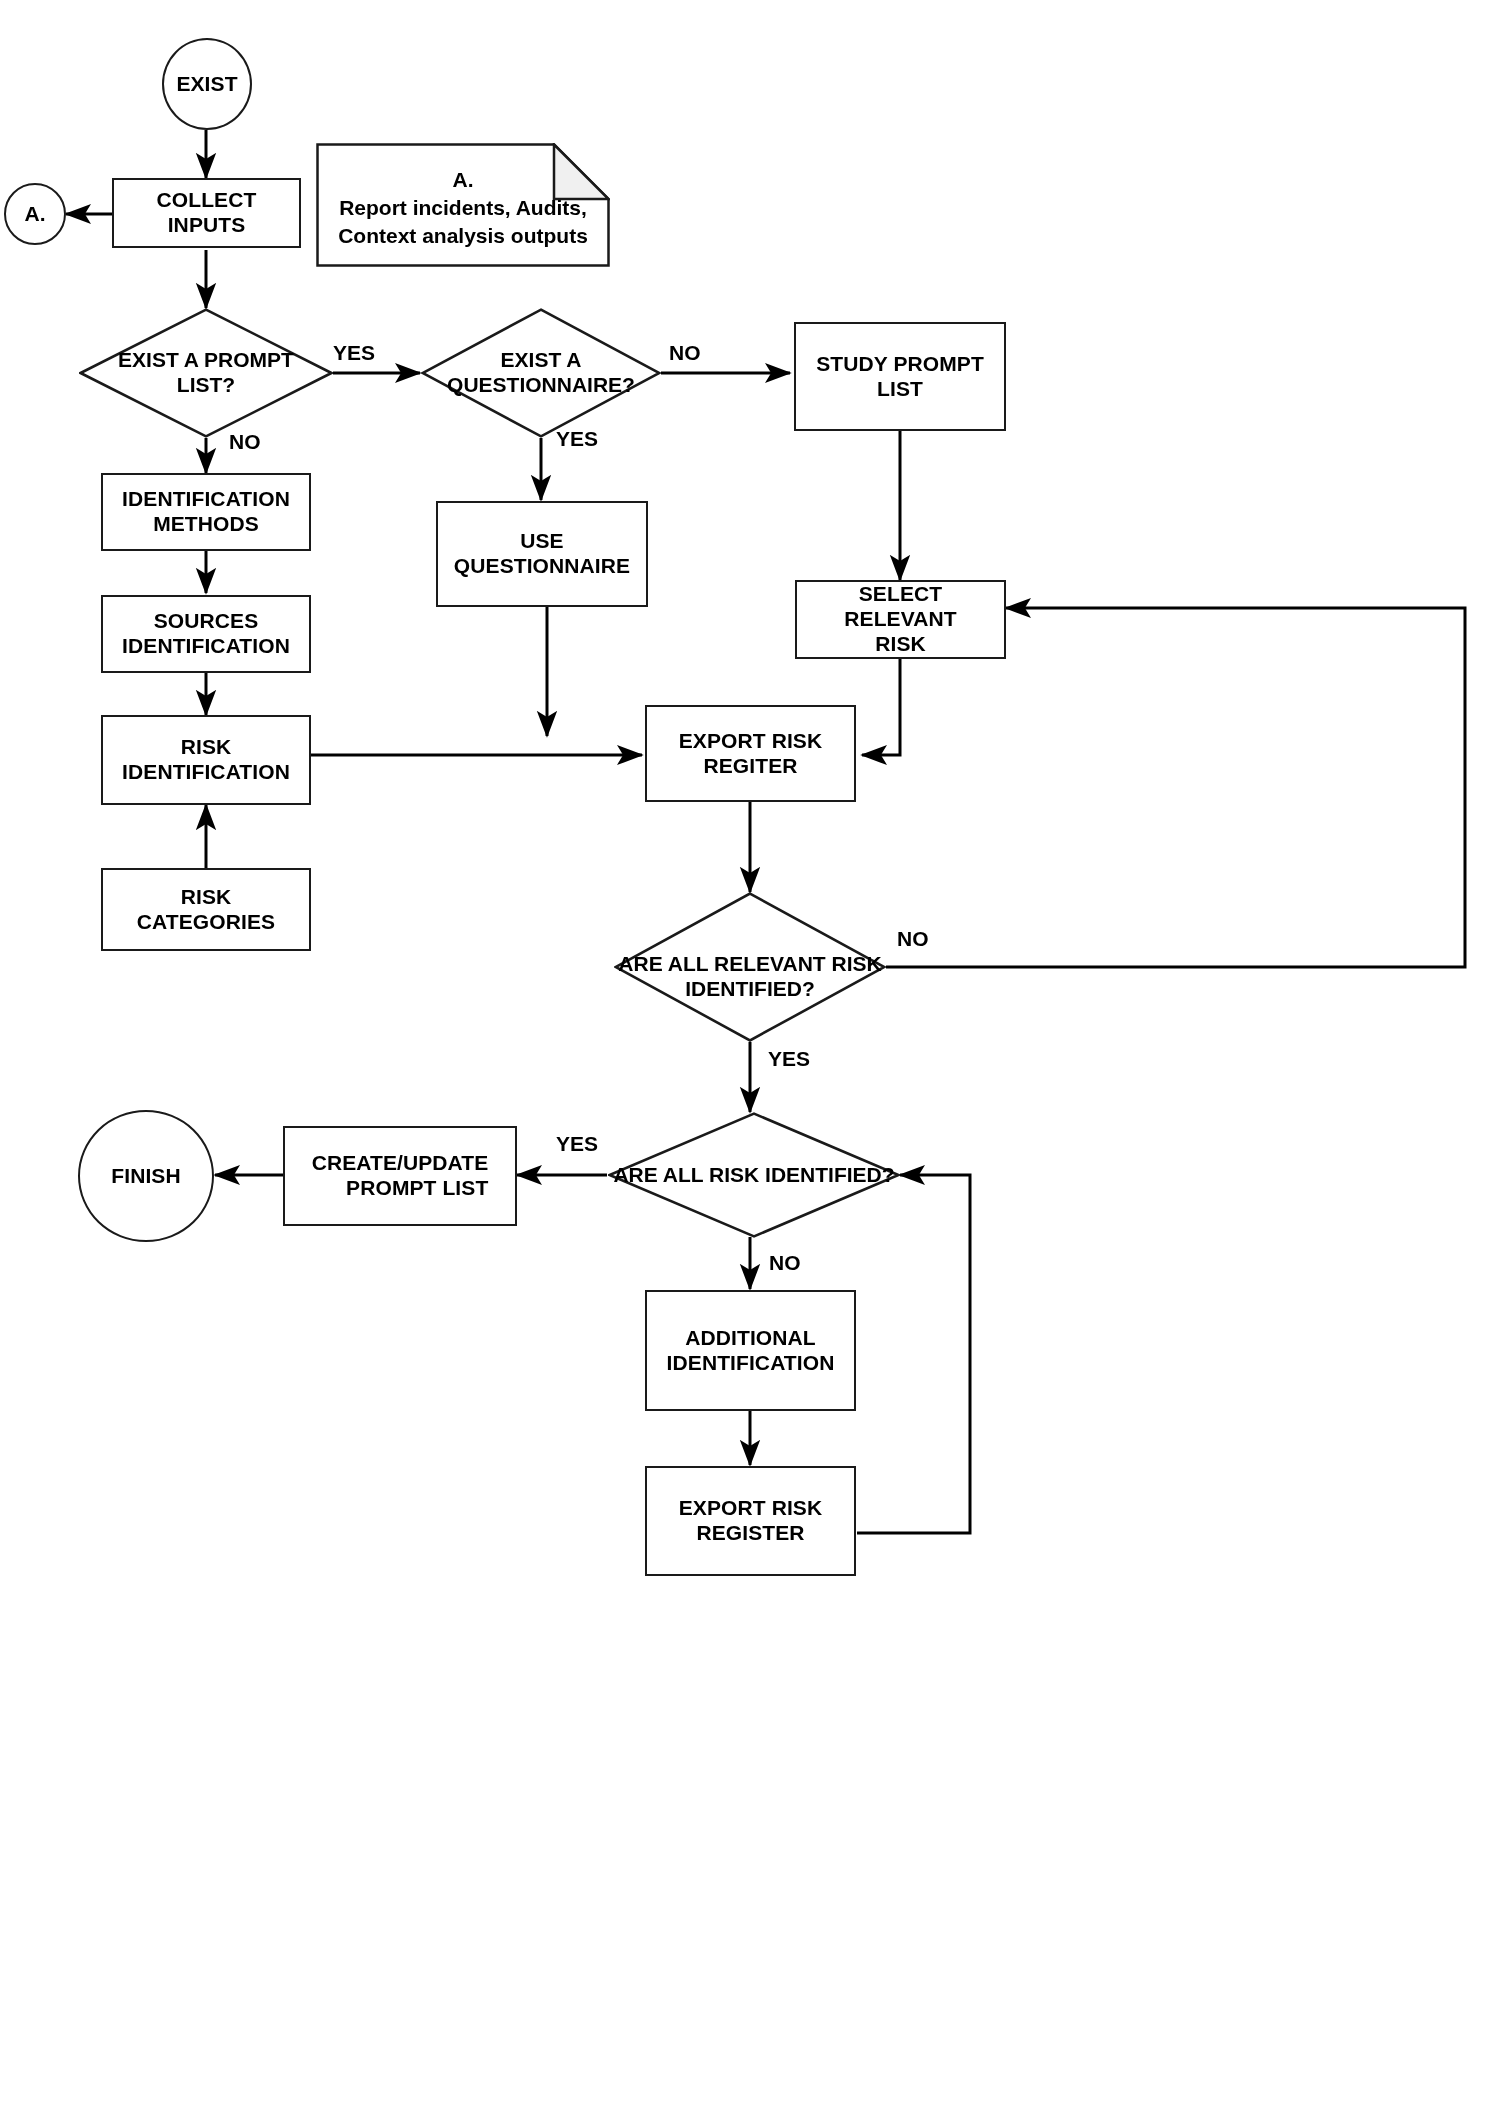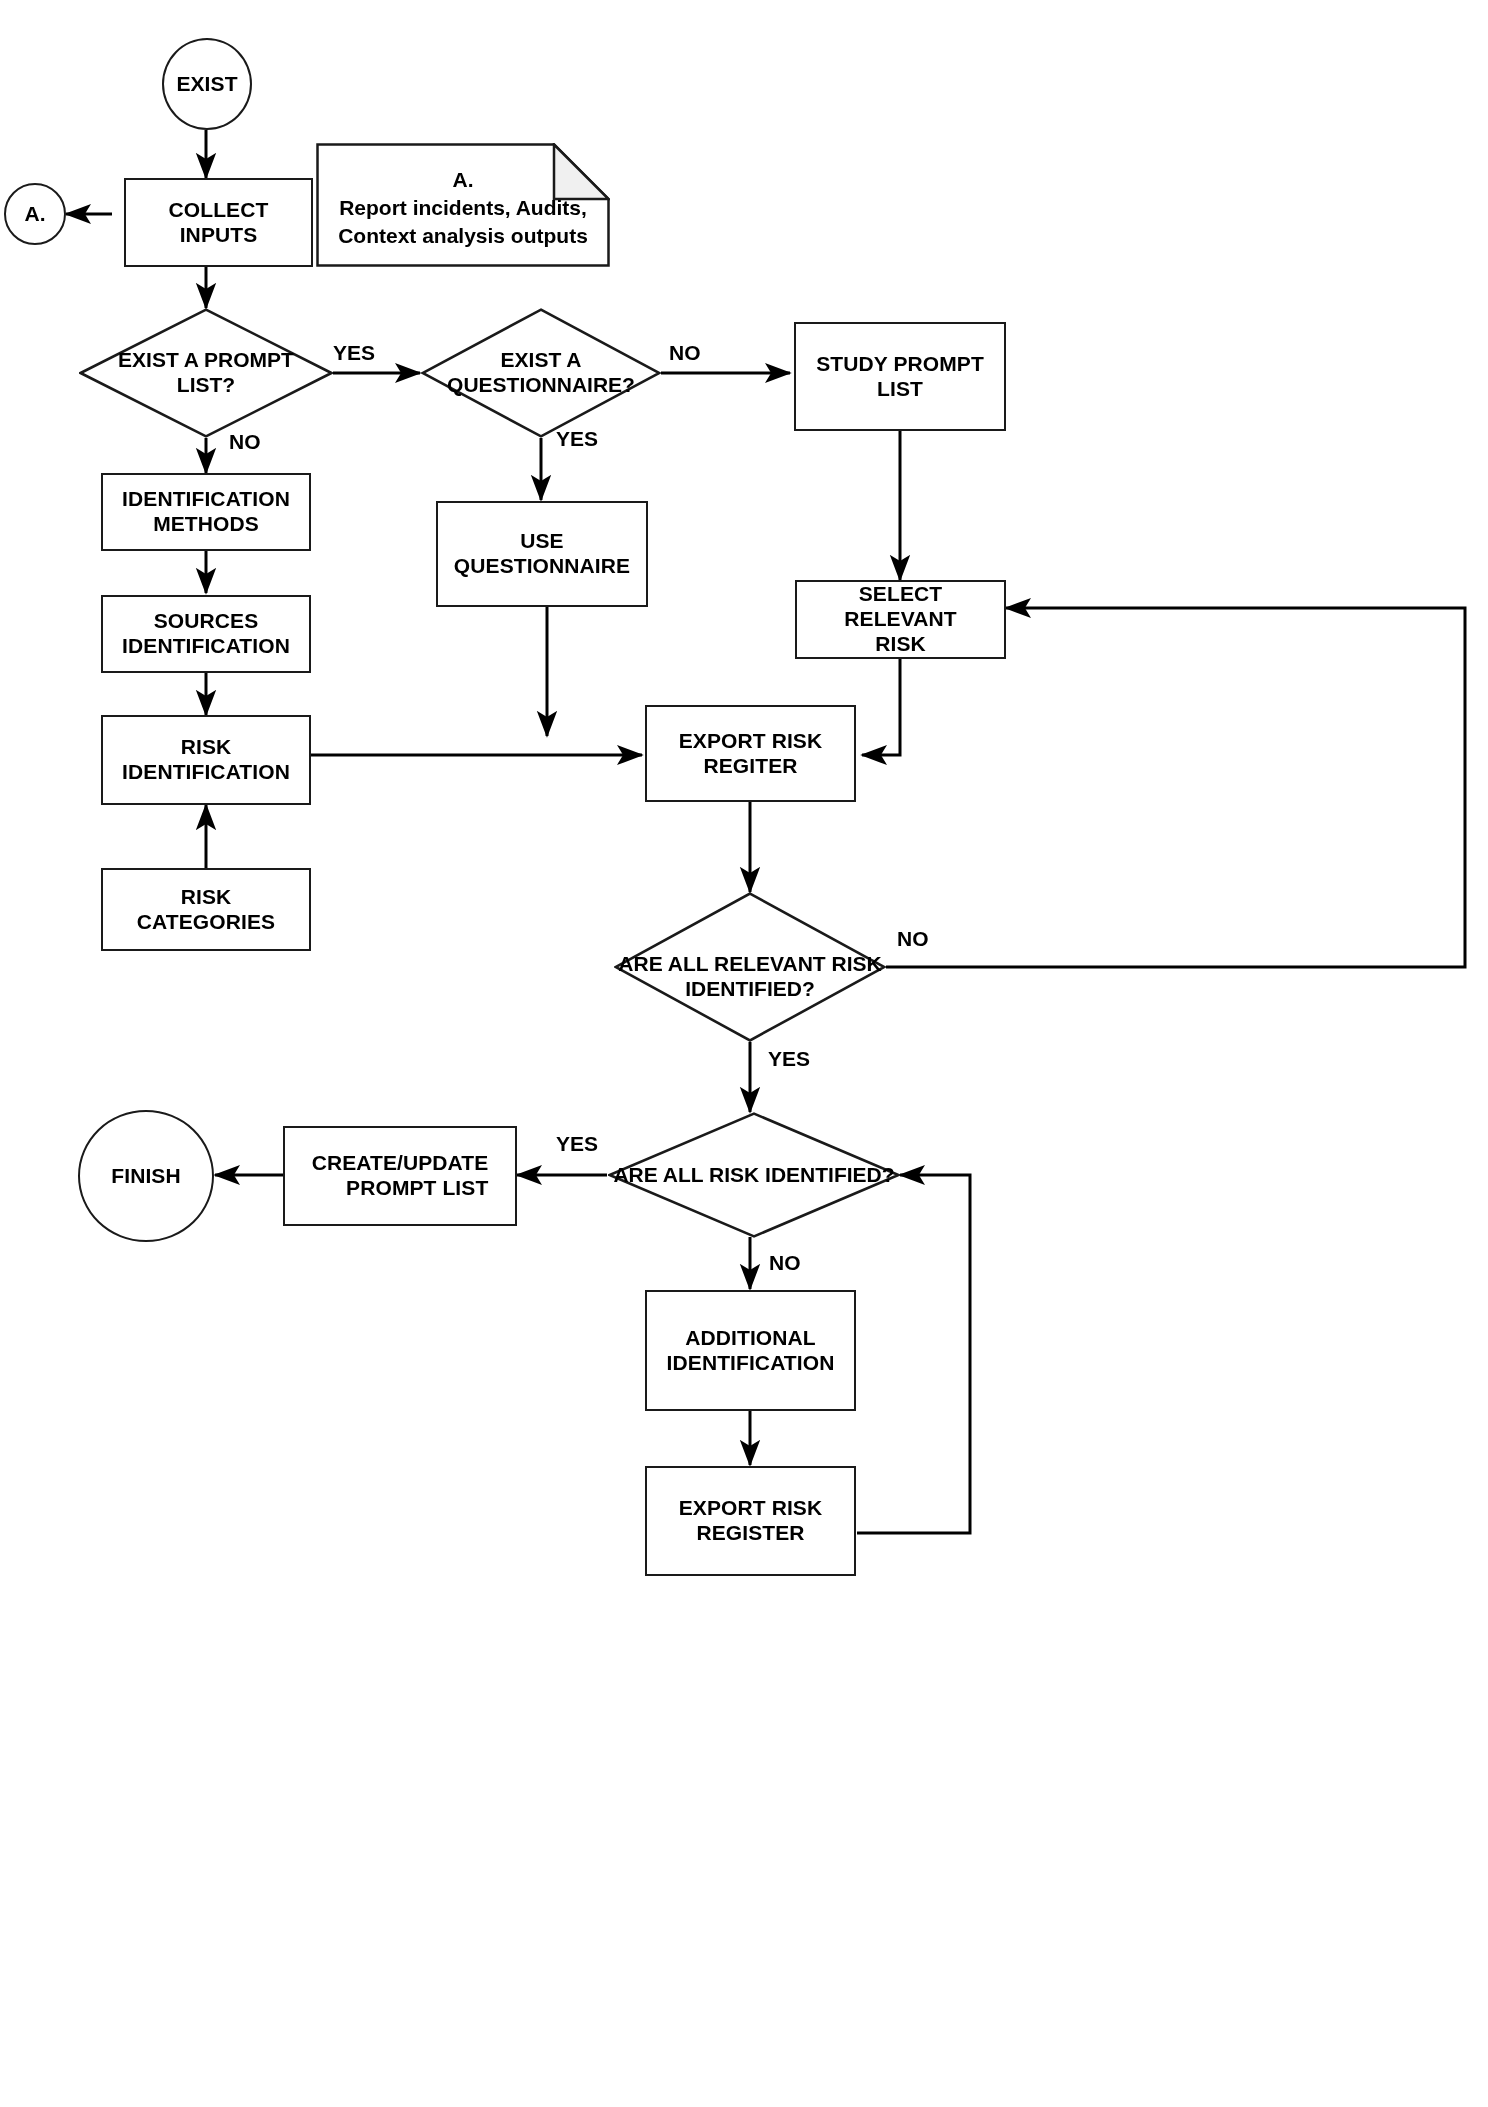--- a/index.html
+++ b/index.html
@@ -180,21 +180,21 @@
   </svg>
 
   <div class="node term" style="left:162px; top:38px; width:90px; height:92px;">
     <span>EXIST</span>
   </div>
 
   <div class="node connref" style="left:4px; top:183px; width:62px; height:62px;">
     <span>A.</span>
   </div>
 
-  <div class="node proc" style="left:112px; top:178px; width:189px; height:89px;margin-left:12px;">
+  <div class="node proc" style="left:112px; top:178px; width:189px; height:70px;">
     <span>
       <span class="ln1">COLLECT</span>
       <span class="ln1">INPUTS</span>
     </span>
   </div>
 
   <div class="note-wrap" style="left:316px; top:143px; width:294px; height:124px;">
     <svg width="294" height="124" viewBox="0 0 294 124" xmlns="http://www.w3.org/2000/svg">
       <path d="M1.5,1.5 L238,1.5 L292.5,56 L292.5,122.5 L1.5,122.5 Z" fill="#ffffff" stroke="#1a1a1a" stroke-width="2.5" stroke-linejoin="miter"></path>
       <path d="M238,1.5 L292.5,56 L238,56 Z" fill="#f0f0f0" stroke="#1a1a1a" stroke-width="2.5" stroke-linejoin="miter"></path>

